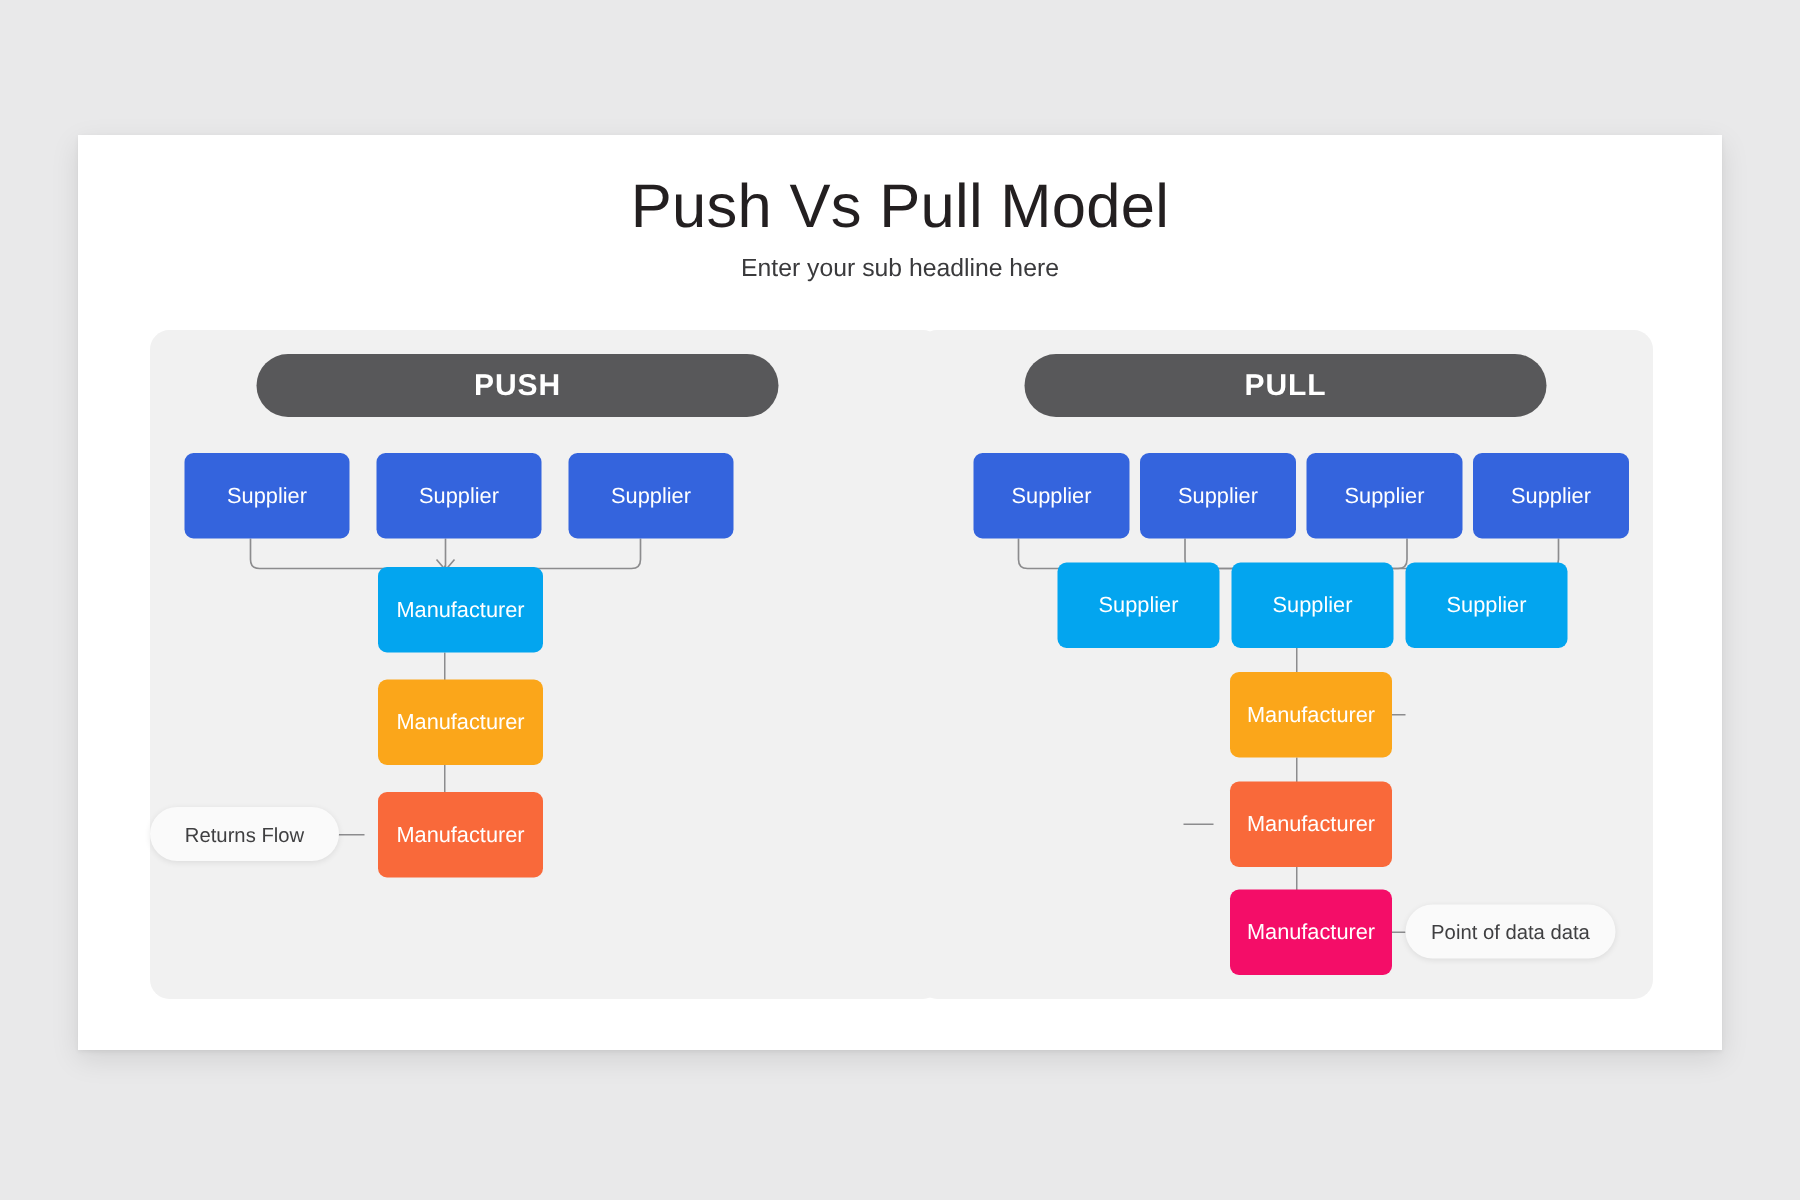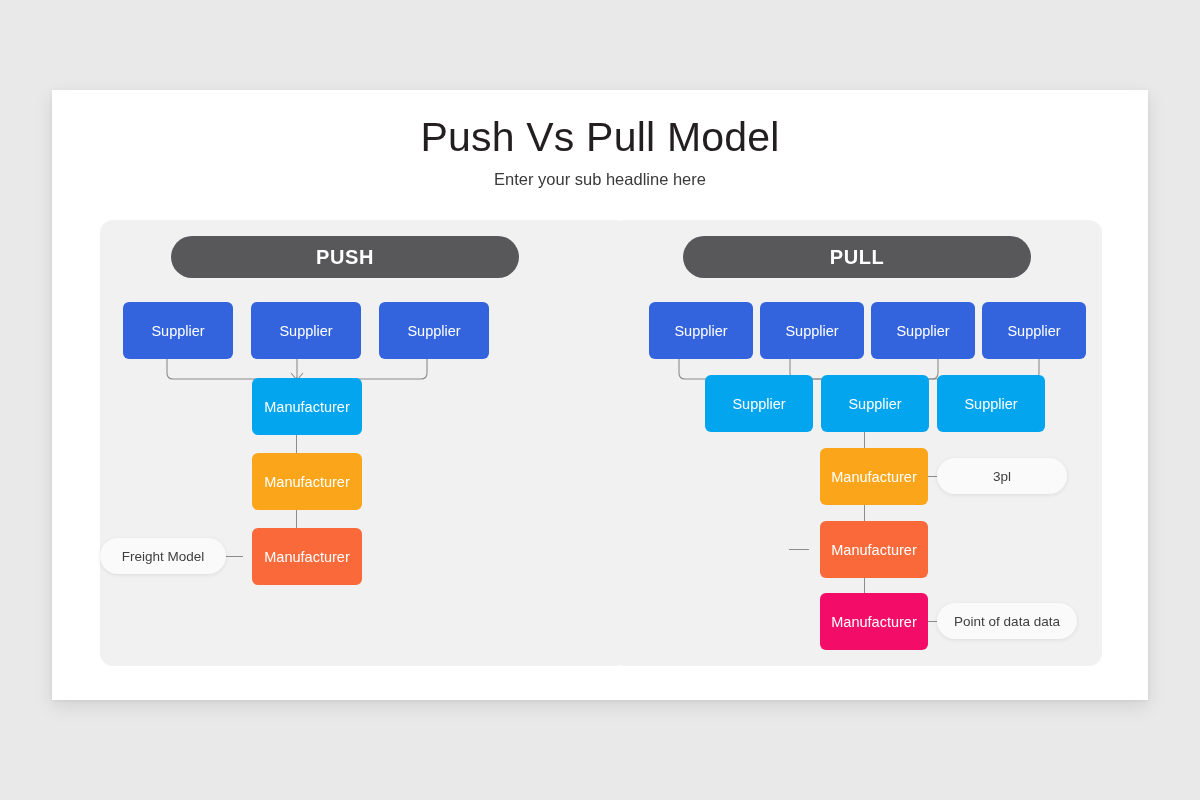--- a/index.html
+++ b/index.html
@@ -175,21 +175,21 @@
       <span>Manufacturer</span>
     </div>
 
     <div class="vline" style="left:196px; top:290px; height:34px;"></div>
     <div class="node red" style="left:141px; top:308px; width:110px; height:57px;">
       <span>Manufacturer</span>
     </div>
 
     <div class="hline" style="left:123px; top:336px; width:20px;"></div>
     <div class="pill" style="left:0px; top:318px; width:126px;">
-      <span>Freight Model</span>
+      <span>Returns Flow</span>
     </div>
   </div>
 
   <div class="panel" id="panel-pull">
 
     <div class="panel-header">PULL</div>
 
     <div class="node blue" style="left:26px;  top:82px; width:104px; height:57px;">
       <span>Supplier</span>
     </div>
@@ -224,23 +224,20 @@
     <div class="hline" style="left:306px; top:183px; width:8px;"></div>
     <div class="node cyan" style="left:314px; top:155px; width:108px; height:57px;">
       <span>Supplier</span>
     </div>
 
     <div class="vline" style="left:252px; top:212px; height:40px;"></div>
     <div class="node orange" style="left:197px; top:228px; width:108px; height:57px;">
       <span>Manufacturer</span>
     </div>
     <div class="hline" style="left:305px; top:256px; width:20px;"></div>
-    <div class="pill" style="left:325px; top:238px; width:130px;">
-      <span>3pl</span>
-    </div>
 
     <div class="vline" style="left:252px; top:285px; height:31px;"></div>
     <div class="node red" style="left:197px; top:301px; width:108px; height:57px;">
       <span>Manufacturer</span>
     </div>
     <div class="hline" style="left:177px; top:329px; width:20px;"></div>
 
     <div class="vline" style="left:252px; top:358px; height:36px;"></div>
     <div class="node pink" style="left:197px; top:373px; width:108px; height:57px;">
       <span>Manufacturer</span>

